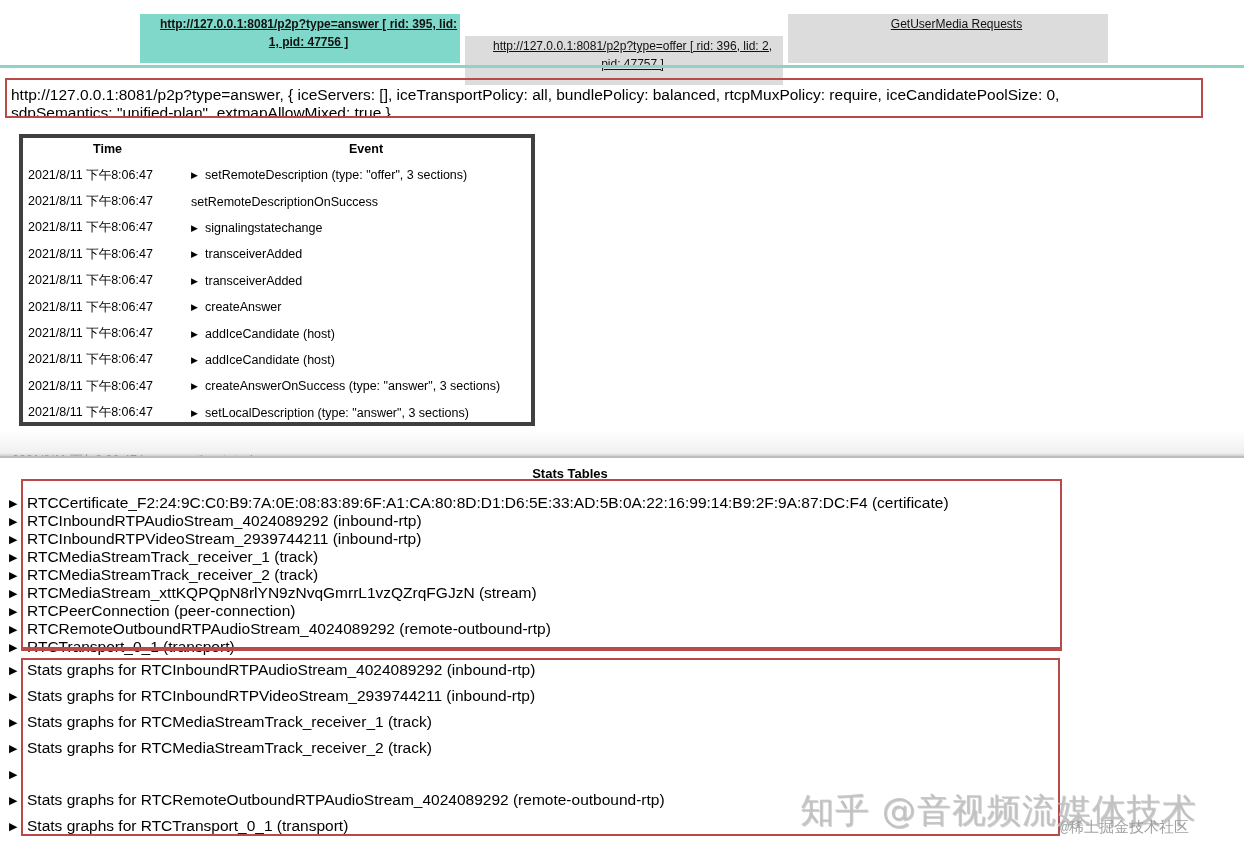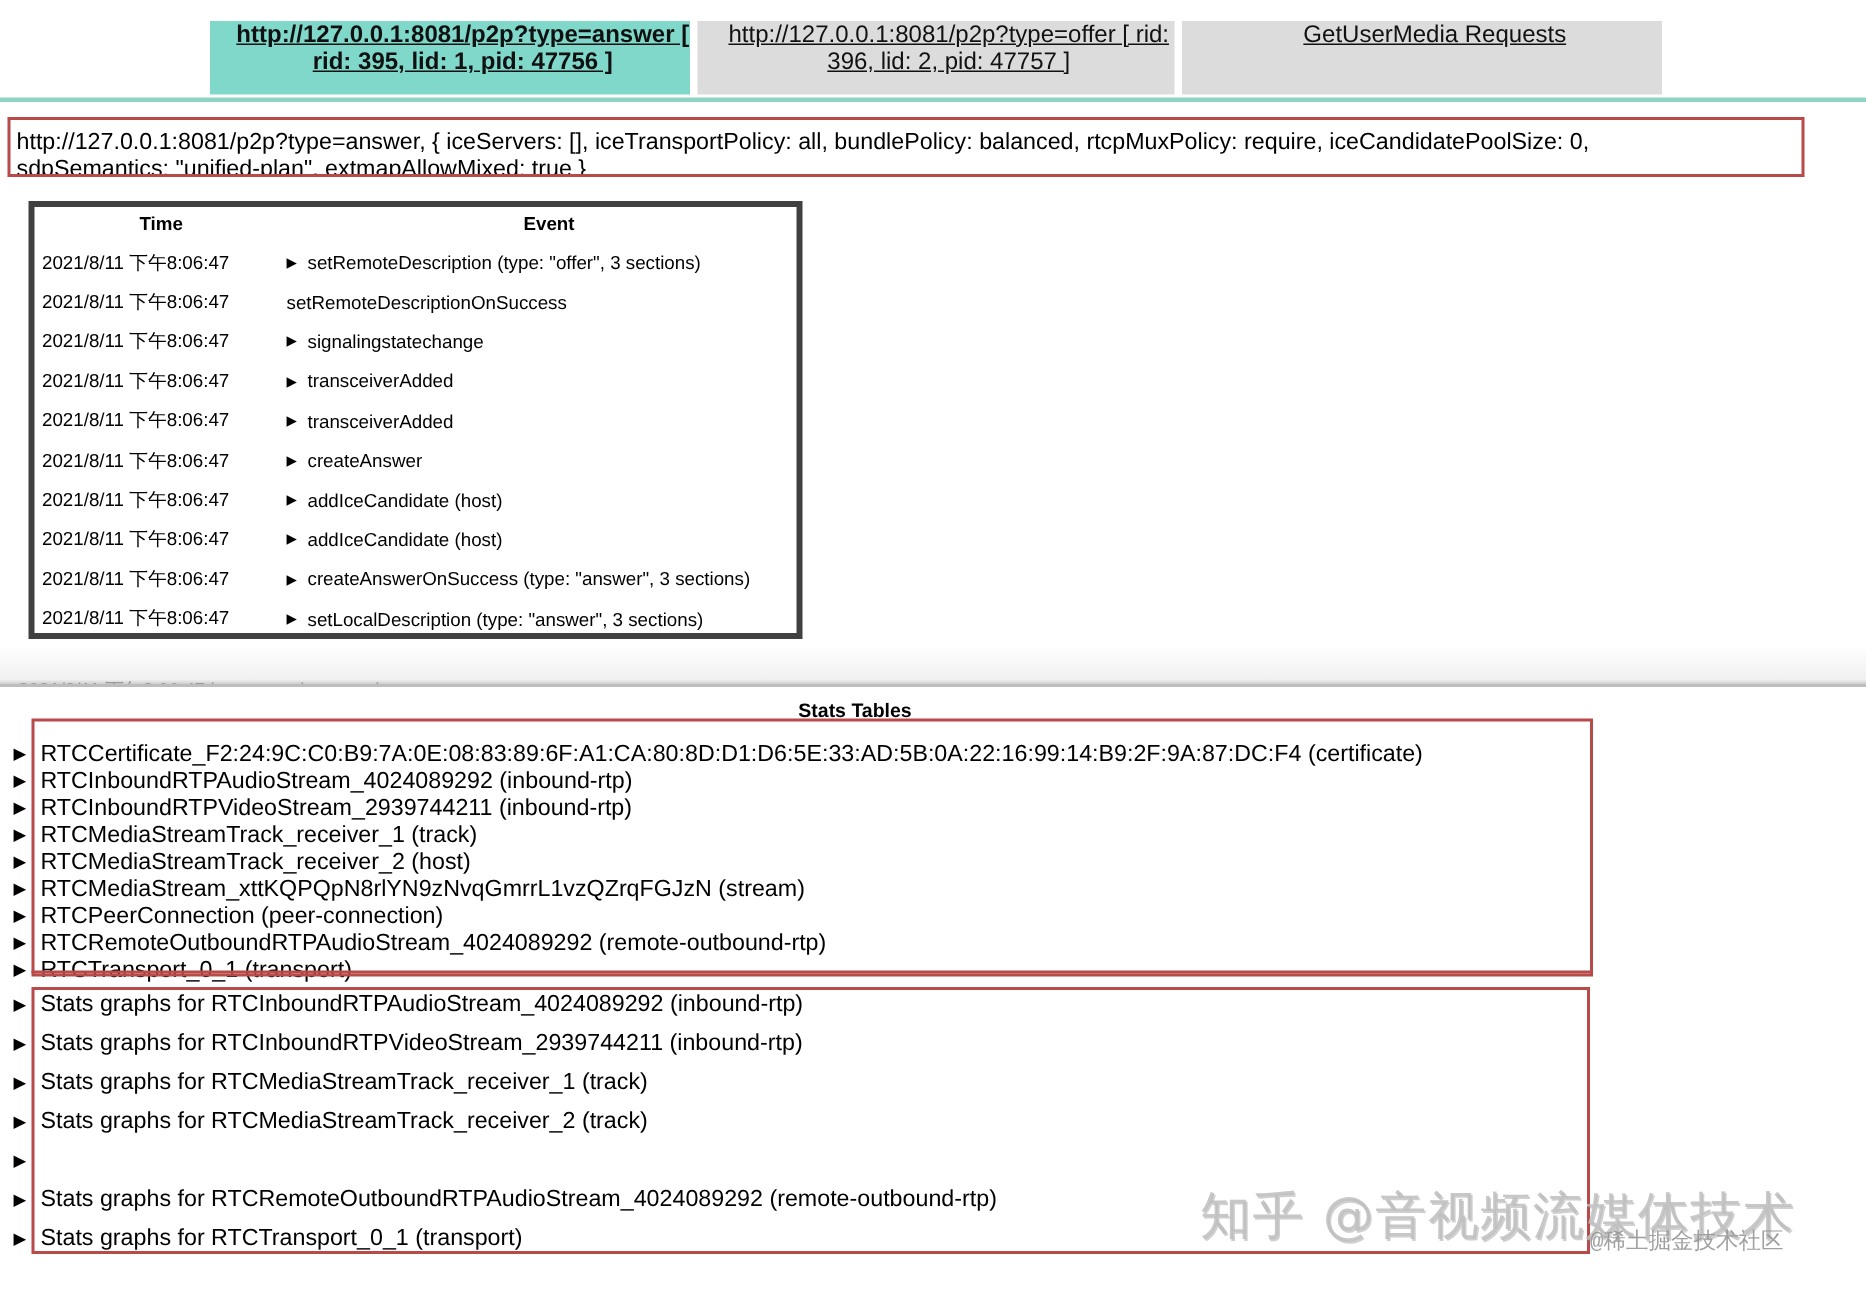--- a/index.html
+++ b/index.html
@@ -3,27 +3,27 @@
   <meta charset="utf-8">
   <style>
     html, body { margin: 0; padding: 0; background: #ffffff; }
     body {
       width: 1244px; height: 862px; position: relative; overflow: hidden;
       font-family: "Liberation Sans", "DejaVu Sans", sans-serif; color: #000;
     }
     
     .tabs { position: absolute; top: 14px; left: 140px; height: 50px; display: flex; gap: 5px; }
     .tab {
-      height: 49px; background: #dcdcdc; text-align: center; font-size: 16px; line-height: 18px;
+      height: 49px; background: #dcdcdc; text-align: center; font-size: 12px; line-height: 18px;
       padding-top: 1px; box-sizing: border-box; overflow: hidden; cursor: pointer; padding-left: 17px;
     }
     .tab span { text-decoration: underline; color: #111; }
     .tab.active { background: #7fd8c9; font-weight: bold; }
     .tab-1 { width: 320px; }
-    .tab-2 { width: 318px; }
+    .tab-2 { width: 318px; margin-top: 22px; }
     .tab-3 { width: 320px; }
     .tab-rule { position: absolute; top: 65px; left: 0; width: 1244px; height: 3px; background: #8fd3c5; }
 
     
     .pc-config {
       position: absolute; top: 78px; left: 5px; width: 1198px; height: 40px;
       border: 2px solid #b84a4a; box-sizing: border-box; padding: 6px 12px 0 4px;
       font-size: 15.5px; line-height: 18px; white-space: nowrap; overflow: hidden;
     }
 
@@ -206,21 +206,21 @@
     <div class="stats-item">
       <span class="tri">▶</span>
       <span>RTCInboundRTPVideoStream_2939744211 (inbound-rtp)</span>
     </div>
     <div class="stats-item">
       <span class="tri">▶</span>
       <span>RTCMediaStreamTrack_receiver_1 (track)</span>
     </div>
     <div class="stats-item">
       <span class="tri">▶</span>
-      <span>RTCMediaStreamTrack_receiver_2 (host)</span>
+      <span>RTCMediaStreamTrack_receiver_2 (track)</span>
     </div>
     <div class="stats-item">
       <span class="tri">▶</span>
       <span>RTCMediaStream_xttKQPQpN8rlYN9zNvqGmrrL1vzQZrqFGJzN (stream)</span>
     </div>
     <div class="stats-item">
       <span class="tri">▶</span>
       <span>RTCPeerConnection (peer-connection)</span>
     </div>
     <div class="stats-item">

